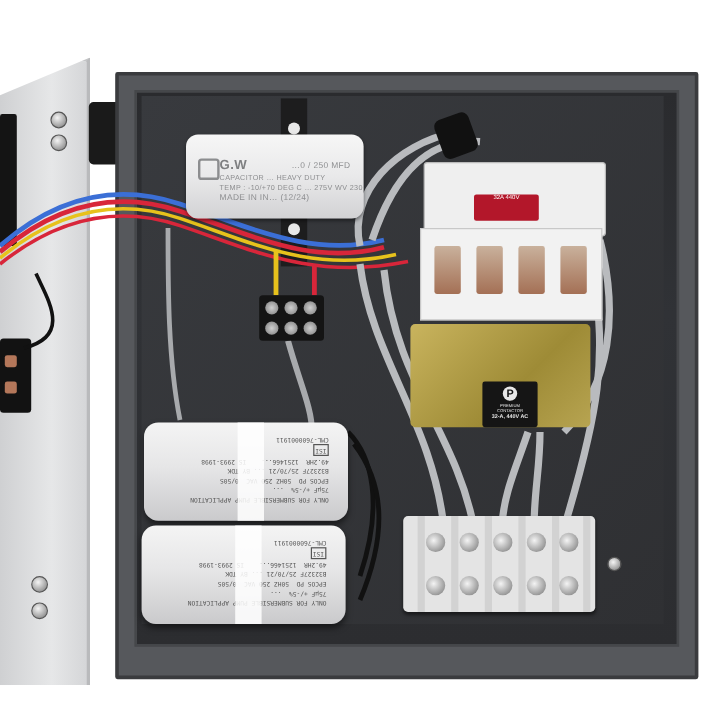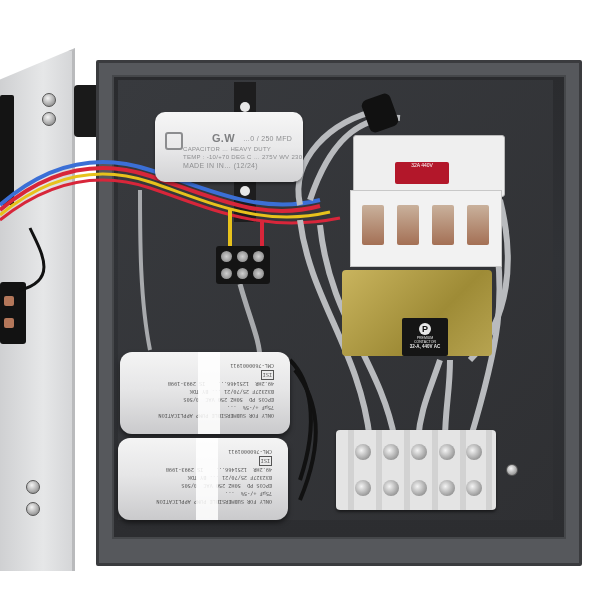--- a/index.html
+++ b/index.html
@@ -14,21 +14,21 @@
   .hinge{left:74px;top:85px;width:26px;height:52px;background:#1a1a1a;border-radius:4px;}
   
   .box{left:96px;top:60px;width:480px;height:500px;background:#56585c;border:3px solid #3a3b3e;border-radius:2px;}
   .box-inner{left:112px;top:75px;width:450px;height:460px;background:linear-gradient(180deg,#2a2b2e 0%,#303236 40%,#2c2d30 100%);border:2px solid #45474a;}
   .panel{left:118px;top:80px;width:435px;height:440px;background:linear-gradient(135deg,#383a3e,#2f3033);}
   .rail{left:234px;top:82px;width:22px;height:140px;background:#1d1d1e;}
   .rail .hole{position:absolute;left:6px;width:10px;height:10px;border-radius:50%;background:#e8e8e8;}
   
   .cap-run{left:155px;top:112px;width:148px;height:70px;background:linear-gradient(180deg,#f6f6f6,#e9e9ea 50%,#d2d2d4);border-radius:10px;box-shadow:0 2px 3px rgba(0,0,0,.4);}
   .cap-run .txt{position:absolute;color:#8d8e90;font-size:6px;letter-spacing:.3px;white-space:nowrap;}
-  .cap-run .brand{left:28px;top:20px;font-size:11px;font-weight:bold;color:#7e7f81;margin-left:29px;}
+  .cap-run .brand{left:28px;top:20px;font-size:11px;font-weight:bold;color:#7e7f81;}
   .cap-run .rating{left:88px;top:23px;font-size:7px;}
   .cap-run .l2{left:28px;top:34px;}
   .cap-run .l3{left:28px;top:42px;}
   .cap-run .l4{left:28px;top:50px;font-size:7px;}
   .logo-gw{left:10px;top:20px;width:14px;height:14px;border:2px solid #8c8d8f;border-radius:3px;}
   
   .tb-small{left:216px;top:246px;width:54px;height:38px;background:#141414;border-radius:3px;}
   .tb-small .s{position:absolute;width:11px;height:11px;border-radius:50%;background:radial-gradient(circle,#cfcfcf,#7a7a7a);}
   
   .cap-start{width:170px;height:82px;background:linear-gradient(180deg,#f4f4f4,#e6e6e7 45%,#cacacc);border-radius:12px;box-shadow:0 3px 5px rgba(0,0,0,.5);overflow:hidden;}

